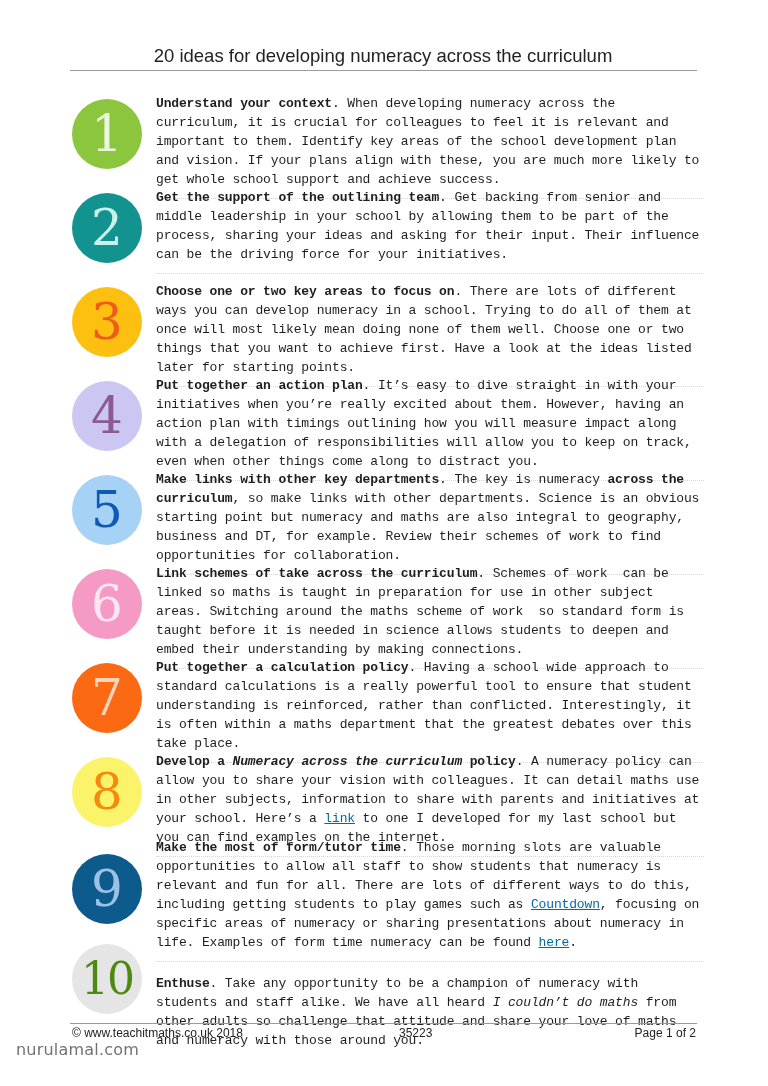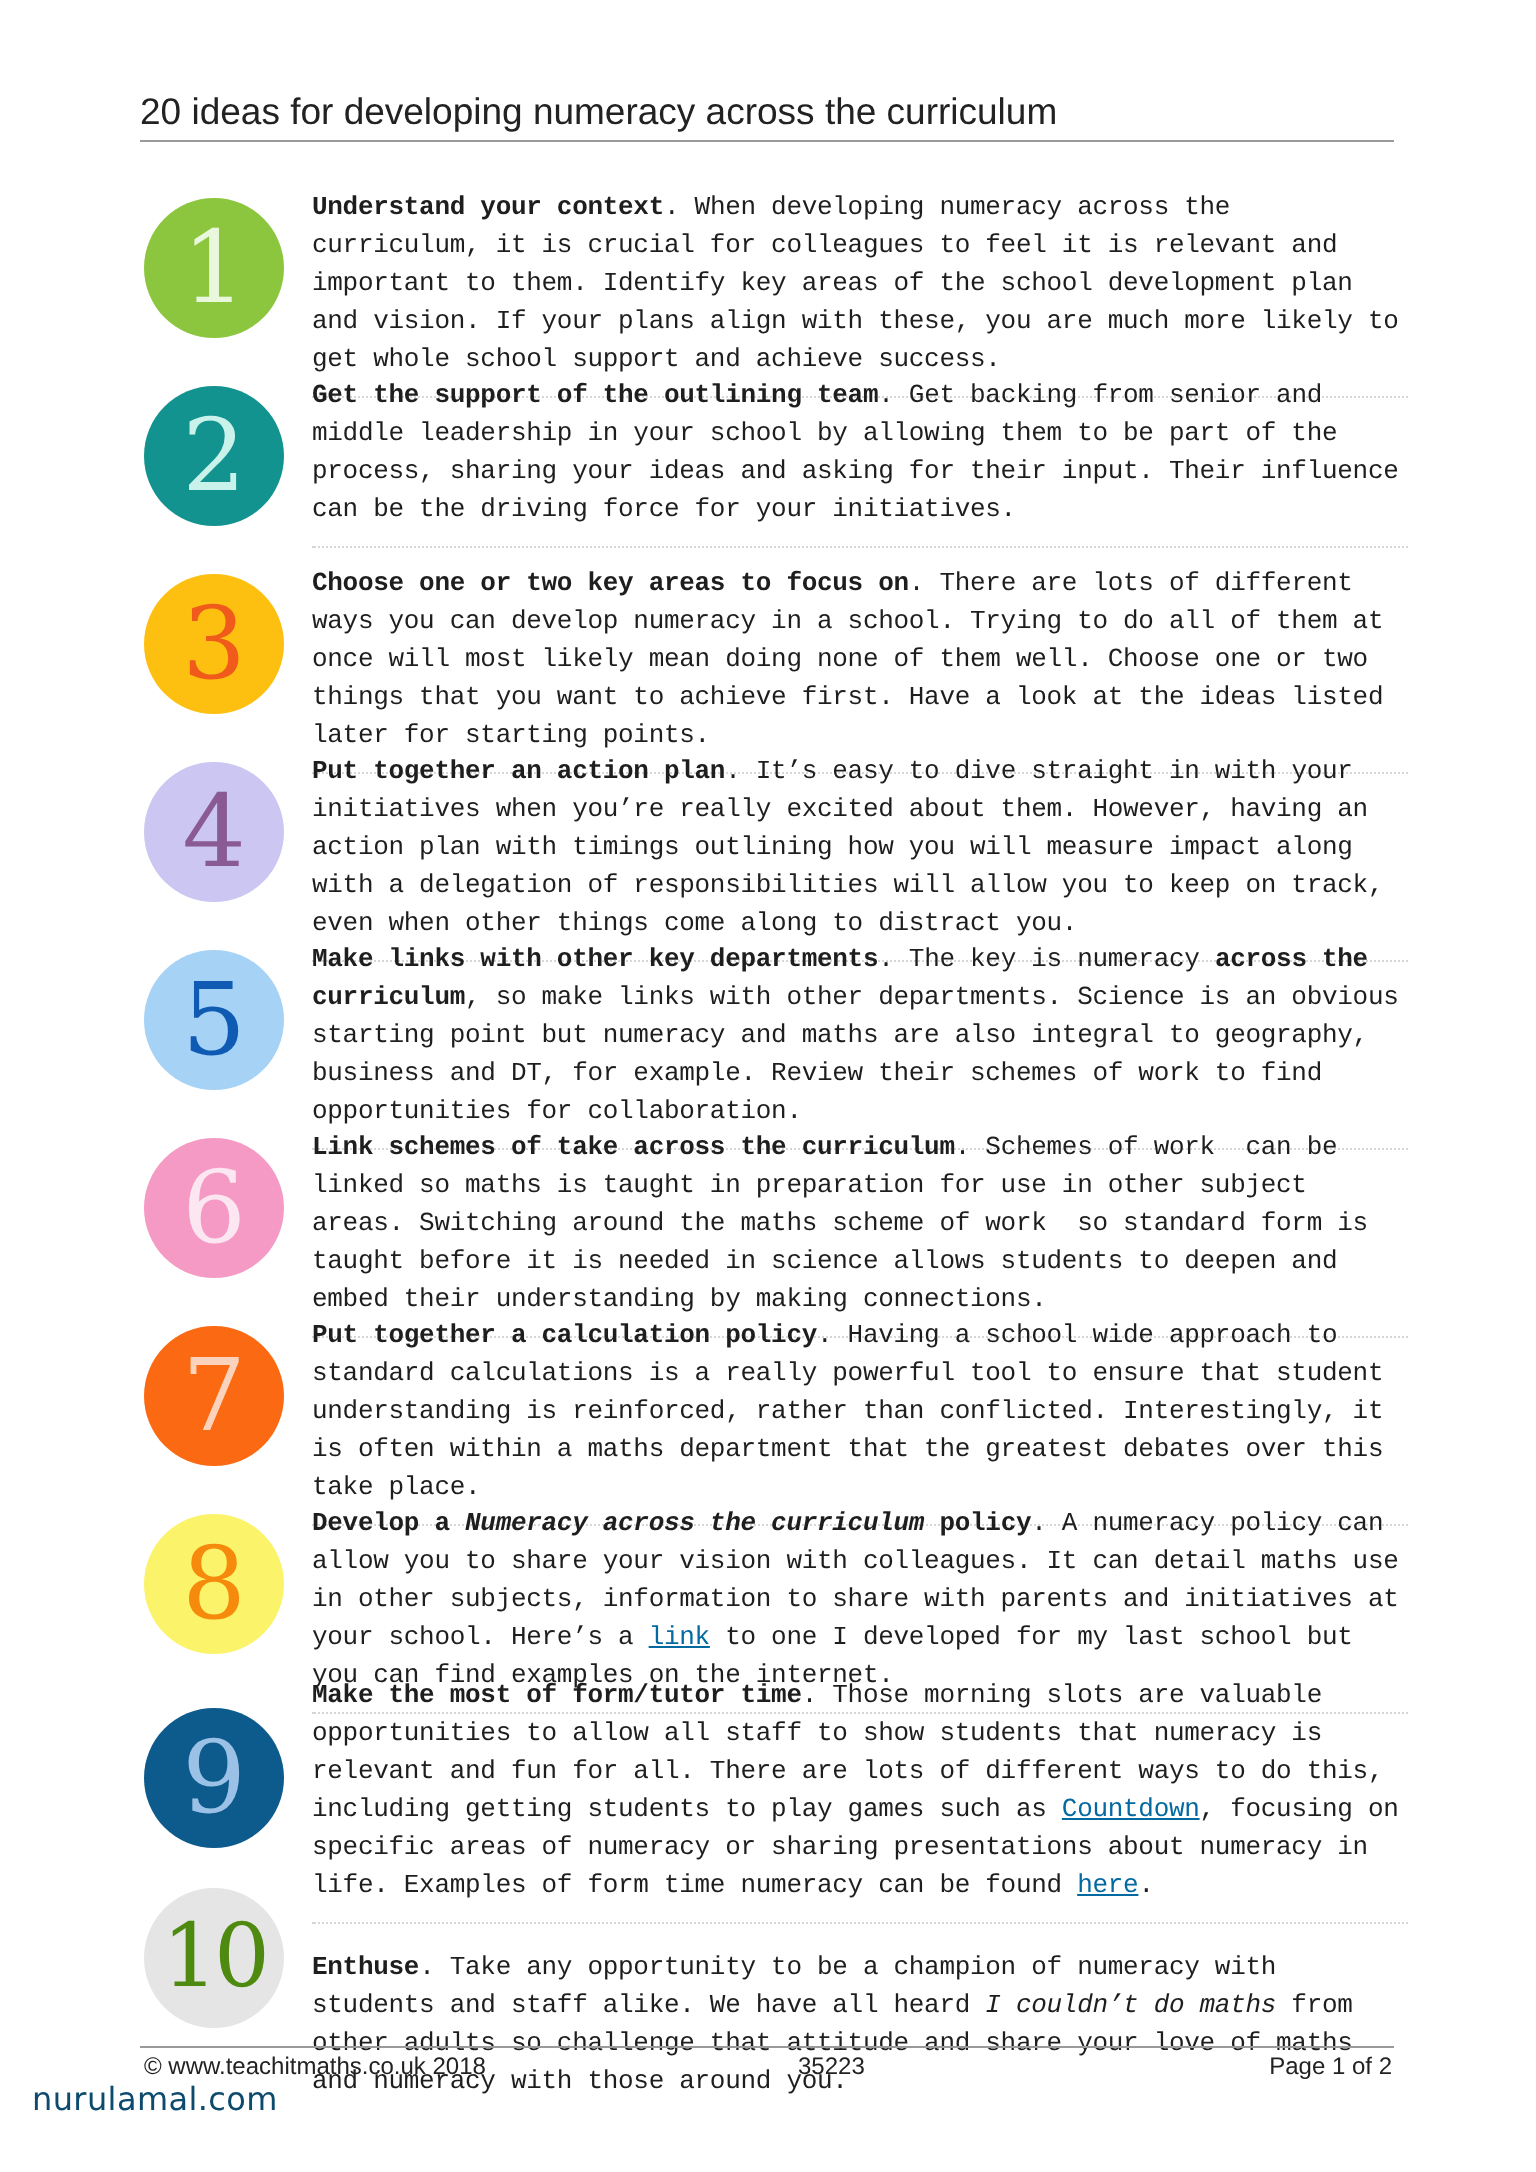--- a/index.html
+++ b/index.html
@@ -1,33 +1,33 @@
 <!DOCTYPE html>
 <html><head>
 <meta charset="utf-8">
 <style>
   html, body { margin: 0; padding: 0; background: #ffffff; }
   body { width: 768px; height: 1086px; position: relative; overflow: hidden; font-family: "DejaVu Sans", sans-serif; color: #1a1a1a; }
-  .page-title { position: absolute; left: 70px; top: 44px; width: 626px; text-align: left; font-family: "Liberation Sans", sans-serif; font-size: 18.5px; color: #222; line-height: 24px; }
+  .page-title { position: absolute; left: 70px; top: 44px; width: 626px; text-align: center; font-family: "Liberation Sans", sans-serif; font-size: 18.5px; color: #222; line-height: 24px; }
   .title-rule { position: absolute; left: 70px; top: 70px; width: 627px; height: 1px; background: #9a9a9a; }
   .ideas { position: absolute; left: 70px; top: 86px; width: 634px; }
   .idea { position: relative; display: flex; align-items: flex-start; }
   .circle { position: absolute; left: 2px; width: 70px; height: 70px; border-radius: 50%; display: flex; align-items: center; justify-content: center; font-family: "DejaVu Serif", serif; font-size: 50px; line-height: 1; }
   .circle.two { font-size: 42px; letter-spacing: -3px; }
   .text { margin-left: 86px; width: 548px; font-family: Liberation Mono, monospace; font-size: 13px; line-height: 19px; color: #1e1e1e; padding-top: 8px; padding-bottom: 9px; border-bottom: 1px dotted #d6d6d6; letter-spacing: -0.15px; }
   .idea:last-child .text { border-bottom: none; margin-top: 32px; }
   .text b { font-weight: bold; }
   .text i { font-style: italic; }
   .text a { color: #0369a1; text-decoration: underline; }
   .footer-rule { position: absolute; left: 70px; top: 1023px; width: 627px; height: 1px; background: #9a9a9a; }
   .footer { position: absolute; top: 1026px; font-family: Liberation Sans, sans-serif; font-size: 12px; color: #222; }
   .footer.left { left: 72px; }
   .footer.center { left: 367px; margin-left: 32px; }
   .footer.right { right: 72px; }
-  .watermark { position: absolute; left: 16px; top: 1040px; font-family: "DejaVu Sans", sans-serif; font-size: 16px; color: #0c4a6e; letter-spacing: 0.2px; }
+  .watermark { position: absolute; left: 16px; top: 1040px; font-family: "DejaVu Sans", sans-serif; font-size: 16px; color: #737373; letter-spacing: 0.2px; }
 </style>
 </head>
 <body>
 
 <div class="page-title">20 ideas for developing numeracy across the curriculum</div>
 <div class="title-rule"></div>
 
 <div class="ideas">
 
   <div class="idea" style="height:94px">

